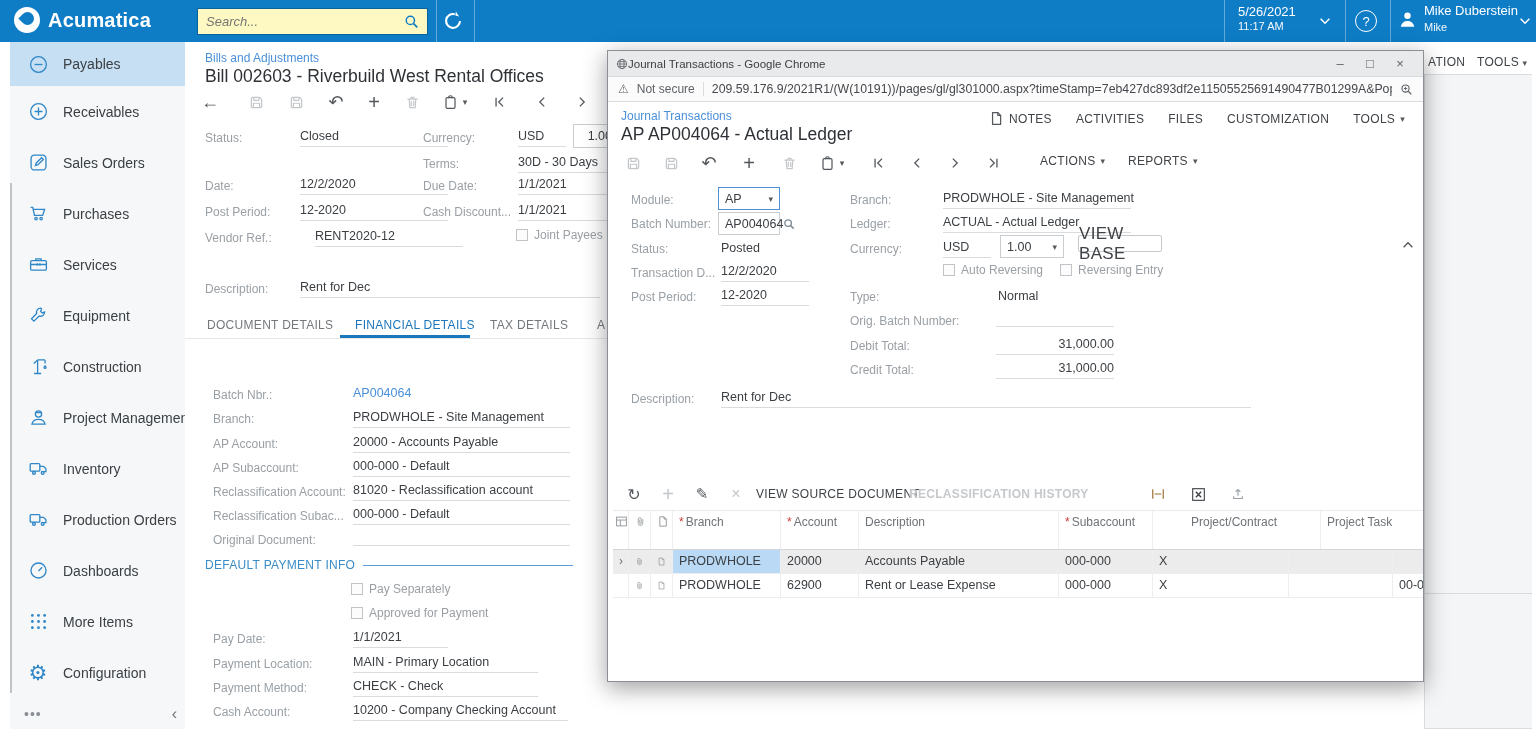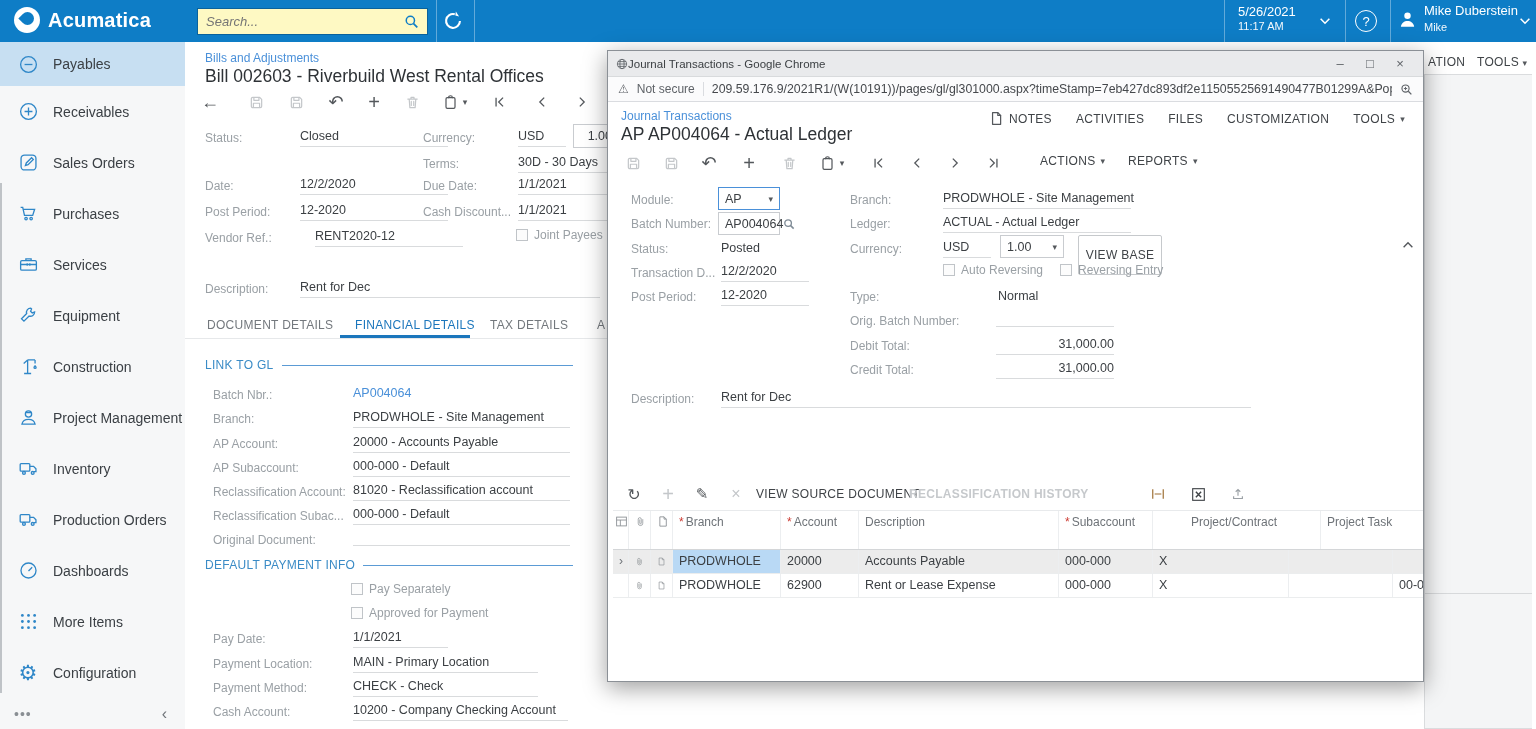--- a/index.html
+++ b/index.html
@@ -22,21 +22,21 @@
   .date-line { font-size:13px; }
   .time-line { font-size:11px; opacity:.95; }
   .chev { display:inline-flex; color:#fff; }
   .help-circle { position:absolute; left:1355px; top:10px; width:22px; height:22px; border:1.6px solid #fff; border-radius:50%; font-size:13px; display:flex; align-items:center; justify-content:center; }
   .user-block { position:absolute; left:1398px; top:3px; display:flex; align-items:center; gap:7px; }
   .user-text { line-height:16px; }
   .user-name { font-size:13px; }
   .user-sub { font-size:11px; opacity:.95; }
 
   
-  .sidebar { position:absolute; left:0; top:42px; width:219px; height:687px; background:#f6f7f8; border-right:1px solid #e2e4e6; }
+  .sidebar { position:absolute; left:10px; top:42px; width:219px; height:687px; background:#f6f7f8; border-right:1px solid #e2e4e6; }
   .side-item { height:51px; display:flex; align-items:center; gap:13px; padding-left:16px; cursor:pointer; }
   .side-item.active { background:#c7dff2; height:44px; }
   .sicon { width:24px; display:flex; justify-content:center; color:#2f87c8; }
   .sicon .uni { font-size:20px; line-height:20px; }
   .slabel { font-size:14px; color:#3b4045; white-space:nowrap; }
   .side-rail { position:absolute; left:0; top:141px; width:2px; height:510px; background:#bfc3c7; }
   .side-footer { position:absolute; left:0; bottom:0; width:185px; height:30px; display:flex; align-items:center; justify-content:space-between; padding:0 18px 0 14px; color:#8a8f94; }
   .dots3 { font-size:14px; letter-spacing:1px; }
   .collapse-ch { color:#6f7479; }
 
@@ -80,21 +80,21 @@
   .p-crumb { position:absolute; left:13px; top:7px; font-size:12px; color:#4a90d9; }
   .p-menu { position:absolute; right:18px; top:9px; display:flex; align-items:center; gap:24px; font-size:12px; color:#3f4347; letter-spacing:.3px; }
   .p-menu .mi { display:flex; align-items:center; gap:5px; }
   .p-pagetitle { position:absolute; left:13px; top:22px; font-size:17.5px; color:#2e3236; }
   .p-tb { position:absolute; left:0; top:49px; height:26px; width:100%; }
   .p-actions { position:absolute; top:52px; font-size:12px; color:#3f4347; letter-spacing:.3px; display:flex; gap:5px; align-items:center; }
   .caret { font-size:9px; color:#55595d; }
   .selbox { position:absolute; height:23px; border:1px solid #4a90d9; display:flex; align-items:center; padding:0 6px; font-size:12.5px; color:#3b3f43; justify-content:space-between; background:#fff; }
   .lookbox { position:absolute; height:23px; border:1px solid #c9ccd0; display:flex; align-items:center; padding:0 6px; font-size:12.5px; color:#3b3f43; justify-content:space-between; background:#fff; }
   .lookbox .mag { color:#7f8b96; display:flex; }
-  .btn { position:absolute; height:40px; border:1px solid #c6c9cc; background:#fff; font-size:12px; color:#3f4347; display:flex; align-items:center; justify-content:center; letter-spacing:.3px; border-radius:2px; }
+  .btn { position:absolute; height:17px; border:1px solid #c6c9cc; background:#fff; font-size:17px; color:#3f4347; display:flex; align-items:center; justify-content:center; letter-spacing:.3px; border-radius:2px; }
   .amount { text-align:right; }
   .p-collapse { position:absolute; left:793px; top:136px; color:#55595d; }
 
   .gridbar { position:absolute; left:0; top:378px; width:100%; height:28px; }
   .gbi { position:absolute; top:2px; width:24px; height:24px; display:flex; align-items:center; justify-content:center; color:#54585c; }
   .gbi.dis { color:#c4c7ca; }
   .gb-label { position:absolute; top:7px; font-size:12px; color:#3f4347; letter-spacing:.3px; white-space:nowrap; }
   .gb-label.dis { color:#c6c9cc;font-weight:bold; }
 
   .grid { position:absolute; left:5px; top:408px; width:810px; background:#fff; font-size:12.5px; color:#3b3f43; overflow:hidden; }
@@ -400,24 +400,20 @@
       <span>Joint Payees</span>
     </div>
 
     <span class="tab" style="left:22px">DOCUMENT DETAILS</span>
     <span class="tab active" style="left:170px">FINANCIAL DETAILS</span>
     <span class="tab" style="left:305px">TAX DETAILS</span>
     <span class="tab" style="left:412px">A</span>
     <div class="tab-underline"></div>
     <div class="tabs-line"></div>
 
-    <div class="sect" style="left:20px;top:316px">
-      <span>LINK TO GL</span>
-        <span class="rule"></span>
-    </div>
     <span class="lbl" style="left:28px;top:346px">Batch Nbr.:</span>
     <span class="val link" style="left:168px;top:344px">AP004064</span>
     <span class="lbl" style="left:28px;top:370px">Branch:</span>
     <span class="val u" style="left:168px;top:368px;width:217px">PRODWHOLE - Site Management</span>
     <span class="lbl" style="left:28px;top:395px">AP Account:</span>
     <span class="val u" style="left:168px;top:393px;width:217px">20000 - Accounts Payable</span>
     <span class="lbl" style="left:28px;top:419px">AP Subaccount:</span>
     <span class="val u" style="left:168px;top:417px;width:217px">000-000 - Default</span>
     <span class="lbl" style="left:28px;top:443px">Reclassification Account:</span>
     <span class="val u" style="left:168px;top:441px;width:217px">81020 - Reclassification account</span>

